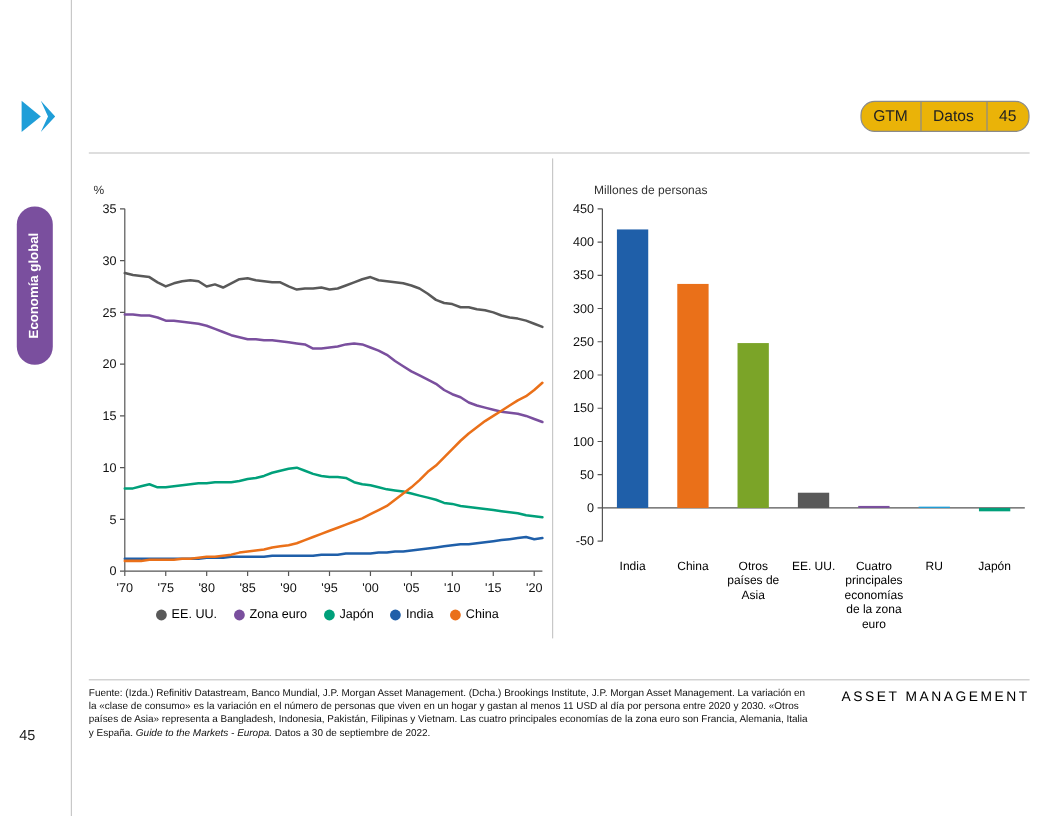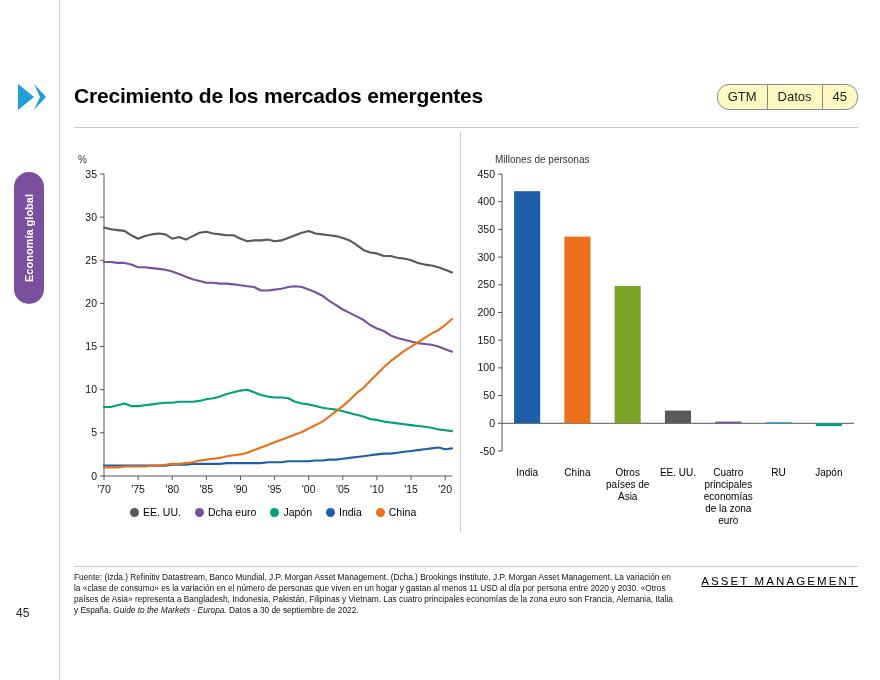--- a/index.html
+++ b/index.html
@@ -24,40 +24,40 @@
     white-space:nowrap;color:#fff;font-size:11px;font-weight:bold;
   }
   .title{
     position:absolute;left:74px;top:84px;font-size:21px;font-weight:bold;
     letter-spacing:-0.2px;
   }
   
   .pill{
     position:absolute;right:22px;top:84px;height:24px;border:1px solid #8a8a8a;
     border-radius:12px;display:flex;align-items:center;font-size:13px;color:#222;
-    background:#fef9c3;
+    background:#eab308;
   }
   .pill div{padding:0 10px;line-height:24px;}
   .pill .sep{width:1px;height:24px;background:#8a8a8a;padding:0;}
   
   .panel-head{position:absolute;font-weight:bold;font-size:13px;}
   .panel-sub{position:absolute;font-size:10px;color:#333;}
   .panel-divider{position:absolute;left:460px;top:132px;width:1px;height:400px;background:#c8c8c8;}
   .hline{position:absolute;left:74px;top:127px;width:784px;height:1px;background:#c8c8c8;}
   .hline2{position:absolute;left:74px;top:566px;width:784px;height:1px;background:#c8c8c8;}
   
   .chart{position:absolute;}
   .footnote{
     position:absolute;left:74px;top:572px;width:600px;font-size:8.3px;line-height:1.32;color:#111;
   }
   .footnote i{}
   .pagenum{position:absolute;left:16px;top:606px;font-size:12px;color:#222;}
   .jpm{position:absolute;right:22px;top:572px;text-align:right;}
   .jpm .n1{font-family:"Liberation Serif", serif;font-size:25px;font-weight:bold;letter-spacing:-0.5px;}
-  .jpm .n2{font-size:11.5px;letter-spacing:2.1px;margin-top:3px;text-decoration:underline;}
+  .jpm .n2{font-size:11.5px;letter-spacing:2.1px;margin-top:3px;}
   .legend{position:absolute;display:flex;align-items:center;gap:4px;font-size:10.5px;}
   .legend .it{display:flex;align-items:center;gap:4px;margin-right:10px;}
   .dot{width:9px;height:9px;border-radius:50%;display:inline-block;}
   .barlabel{position:absolute;font-size:10px;text-align:center;line-height:1.2;}
 </style>
 </head>
 <body>
 
 <div class="page">
 
@@ -67,21 +67,20 @@
     <svg width="38" height="38" viewBox="0 0 38 38">
       <path d="M6 6 L22 19 L6 32 Z" fill="#1f9ed8"></path>
       <path d="M22 6 L34 19 L22 32 L28 19 Z" fill="#1f9ed8"></path>
     </svg>
   </div>
 
   <div class="sidetab">
     <span>Economía global</span>
   </div>
 
-  <div class="title">Crecimiento de los mercados emergentes</div>
 
   <div class="pill">
     <div>GTM</div>
     <div class="sep"></div>
     <div>Datos</div>
     <div class="sep"></div>
     <div>45</div>
   </div>
 
   <div class="hline"></div>
@@ -136,21 +135,21 @@
         <path d="M30.0 241.0 L36.8 241.0 L43.6 239.2 L50.5 237.5 L57.3 240.1 L64.1 240.1 L70.9 239.2 L77.8 238.4 L84.6 237.5 L91.4 236.7 L98.2 236.7 L105.1 235.8 L111.9 235.8 L118.7 235.8 L125.5 234.9 L132.4 233.2 L139.2 232.3 L146.0 230.6 L152.8 228.0 L159.6 226.3 L166.5 224.6 L173.3 223.7 L180.1 226.3 L186.9 228.9 L193.8 230.6 L200.6 231.5 L207.4 231.5 L214.2 232.3 L221.1 235.8 L227.9 237.5 L234.7 238.4 L241.5 240.1 L248.4 241.8 L255.2 242.7 L262.0 243.6 L268.8 245.3 L275.6 247.0 L282.5 248.7 L289.3 250.5 L296.1 253.1 L302.9 253.9 L309.8 255.6 L316.6 256.5 L323.4 257.4 L330.2 258.2 L337.1 259.1 L343.9 260.0 L350.7 260.8 L357.5 261.7 L364.4 263.4 L371.2 264.3 L378.0 265.1" fill="none" stroke="#00a07a" stroke-width="2.1" stroke-linejoin="round" stroke-linecap="round"></path>
         <path d="M30.0 299.6 L36.8 299.6 L43.6 299.6 L50.5 299.6 L57.3 299.6 L64.1 299.6 L70.9 299.6 L77.8 299.6 L84.6 299.6 L91.4 299.6 L98.2 298.8 L105.1 298.8 L111.9 298.8 L118.7 297.9 L125.5 297.9 L132.4 297.9 L139.2 297.9 L146.0 297.9 L152.8 297.1 L159.6 297.1 L166.5 297.1 L173.3 297.1 L180.1 297.1 L186.9 297.1 L193.8 296.2 L200.6 296.2 L207.4 296.2 L214.2 295.3 L221.1 295.3 L227.9 295.3 L234.7 295.3 L241.5 294.5 L248.4 294.5 L255.2 293.6 L262.0 293.6 L268.8 292.7 L275.6 291.9 L282.5 291.0 L289.3 290.2 L296.1 289.3 L302.9 288.4 L309.8 287.6 L316.6 287.6 L323.4 286.7 L330.2 285.8 L337.1 285.0 L343.9 284.1 L350.7 283.3 L357.5 282.4 L364.4 281.5 L371.2 283.3 L378.0 282.4" fill="none" stroke="#1f5fa9" stroke-width="2.1" stroke-linejoin="round" stroke-linecap="round"></path>
         <path d="M30.0 301.4 L36.8 301.4 L43.6 301.4 L50.5 300.5 L57.3 300.5 L64.1 300.5 L70.9 300.5 L77.8 299.6 L84.6 299.6 L91.4 298.8 L98.2 297.9 L105.1 297.9 L111.9 297.1 L118.7 296.2 L125.5 294.5 L132.4 293.6 L139.2 292.7 L146.0 291.9 L152.8 290.2 L159.6 289.3 L166.5 288.4 L173.3 286.7 L180.1 284.1 L186.9 281.5 L193.8 278.9 L200.6 276.3 L207.4 273.8 L214.2 271.2 L221.1 268.6 L227.9 266.0 L234.7 262.5 L241.5 259.1 L248.4 255.6 L255.2 250.5 L262.0 245.3 L268.8 240.1 L275.6 234.1 L282.5 227.2 L289.3 222.0 L296.1 215.1 L302.9 208.2 L309.8 201.3 L316.6 195.2 L323.4 190.1 L330.2 184.9 L337.1 180.6 L343.9 176.3 L350.7 171.9 L357.5 167.6 L364.4 164.2 L371.2 159.0 L378.0 153.0" fill="none" stroke="#ea7019" stroke-width="2.1" stroke-linejoin="round" stroke-linecap="round"></path>
       </svg><div class="legend" style="left: 56px; top: 340px;">
         <span class="it">
           <span class="dot" style="background:#595959"></span>
           <span>EE. UU.</span>
         </span>
         <span class="it">
           <span class="dot" style="background:#7a4f9e"></span>
-          <span>Dcha euro</span>
+          <span>Zona euro</span>
         </span>
         <span class="it">
           <span class="dot" style="background:#00a07a"></span>
           <span>Japón</span>
         </span>
         <span class="it">
           <span class="dot" style="background:#1f5fa9"></span>
           <span>India</span>
         </span>
         <span class="it">

